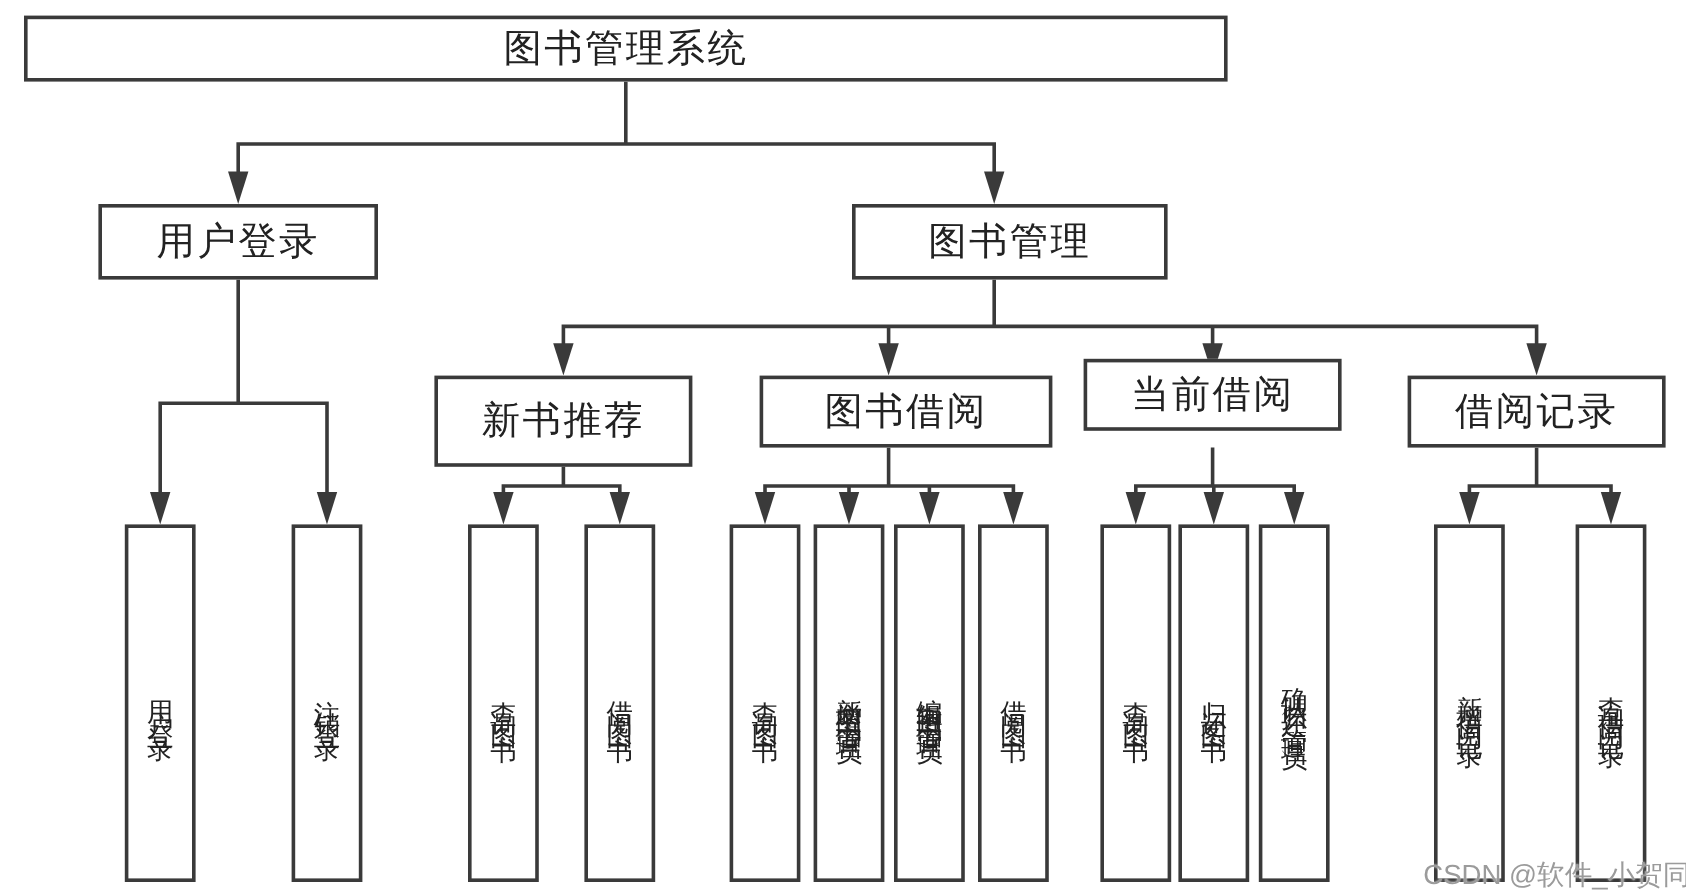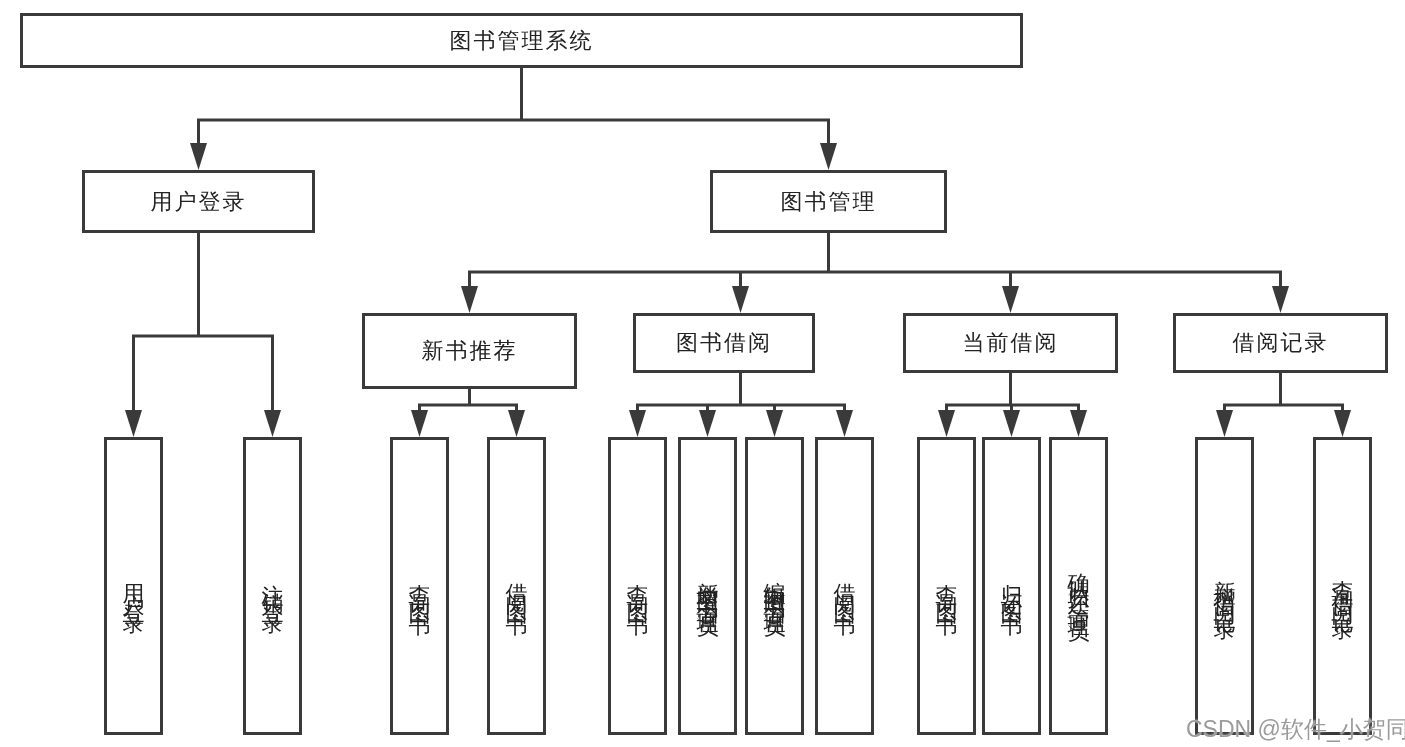--- a/index.html
+++ b/index.html
@@ -16,21 +16,21 @@
   .box{
     position:absolute;
     box-sizing:border-box;
     border:3px solid #3a3a3a;
     background:#ffffff;
     display:flex;
     align-items:center;
     justify-content:center;
     color:#222222;
   }
-  .h-label{font-size:22px;letter-spacing:2px;white-space:nowrap;font-family:Liberation Serif, serif;}
+  .h-label{font-size:32px;letter-spacing:2px;white-space:nowrap;font-family:Liberation Serif, serif;}
   .leaf{width:59px;height:298px;top:437px;}
   .leaf .v-label{
     writing-mode:vertical-rl;
     font-size:22px;
     line-height:1;
     white-space:nowrap;
   }
   .sp4{letter-spacing:10px;}
   .sp6{letter-spacing:8px;}
   .sp9{letter-spacing:7px;}
@@ -86,31 +86,31 @@
     <polygon points="1334,410 1351,410 1342.5,437"></polygon>
   </svg>
 
   <div class="box" style="left:20px;top:13px;width:1003px;height:55px">
     <span class="h-label">图书管理系统</span>
   </div>
 
   <div class="box" style="left:82px;top:170px;width:233px;height:63px">
     <span class="h-label">用户登录</span>
   </div>
-  <div class="box" style="left:710px;top:170px;width:237px;height:63px">
+  <div class="box" style="left:710px;top:170px;width:263px;height:63px">
     <span class="h-label">图书管理</span>
   </div>
 
   <div class="box" style="left:362px;top:313px;width:215px;height:76px">
     <span class="h-label">新书推荐</span>
   </div>
-  <div class="box" style="left:633px;top:313px;width:182px;height:60px">
+  <div class="box" style="left:633px;top:313px;width:244px;height:60px">
     <span class="h-label">图书借阅</span>
   </div>
-  <div class="box" style="left:903px;top:313px;width:215px;height:60px">
+  <div class="box" style="left:903px;top:299px;width:215px;height:60px">
     <span class="h-label">当前借阅</span>
   </div>
   <div class="box" style="left:1173px;top:313px;width:215px;height:60px">
     <span class="h-label">借阅记录</span>
   </div>
 
   <div class="box leaf" style="left:104px">
     <span class="v-label sp4">用户登录</span>
   </div>
   <div class="box leaf" style="left:243px">

